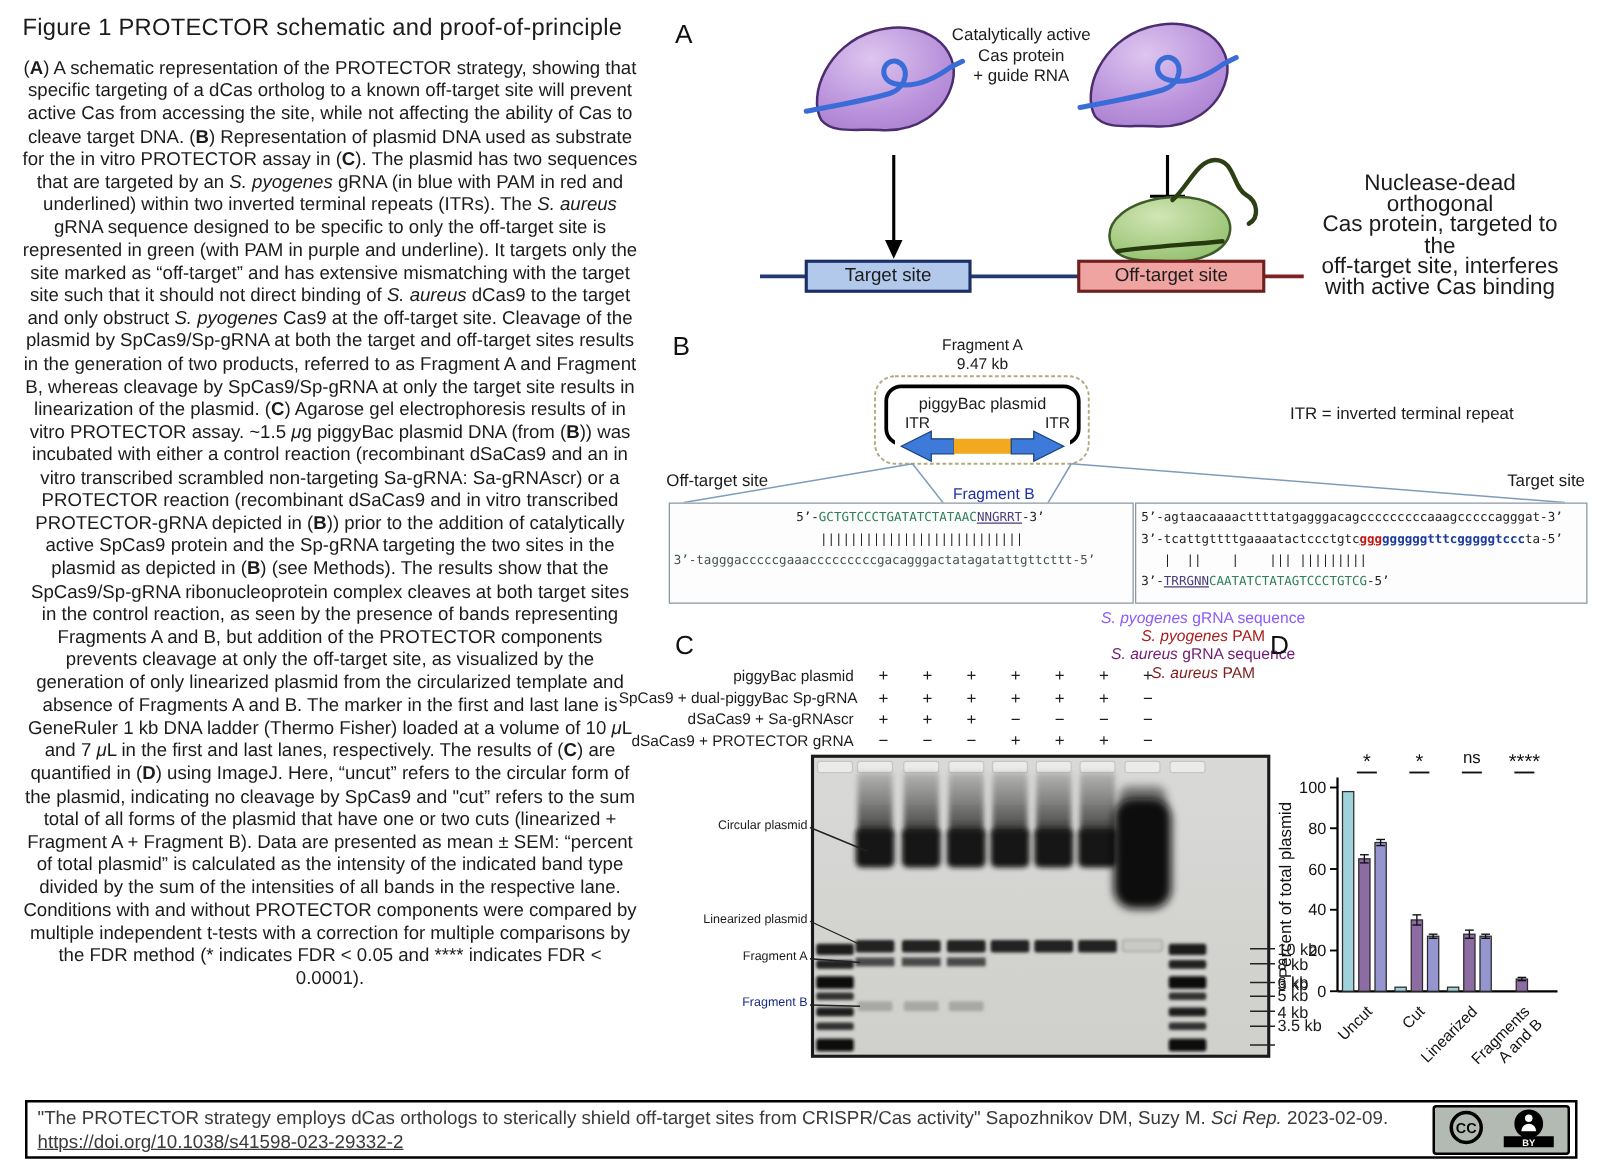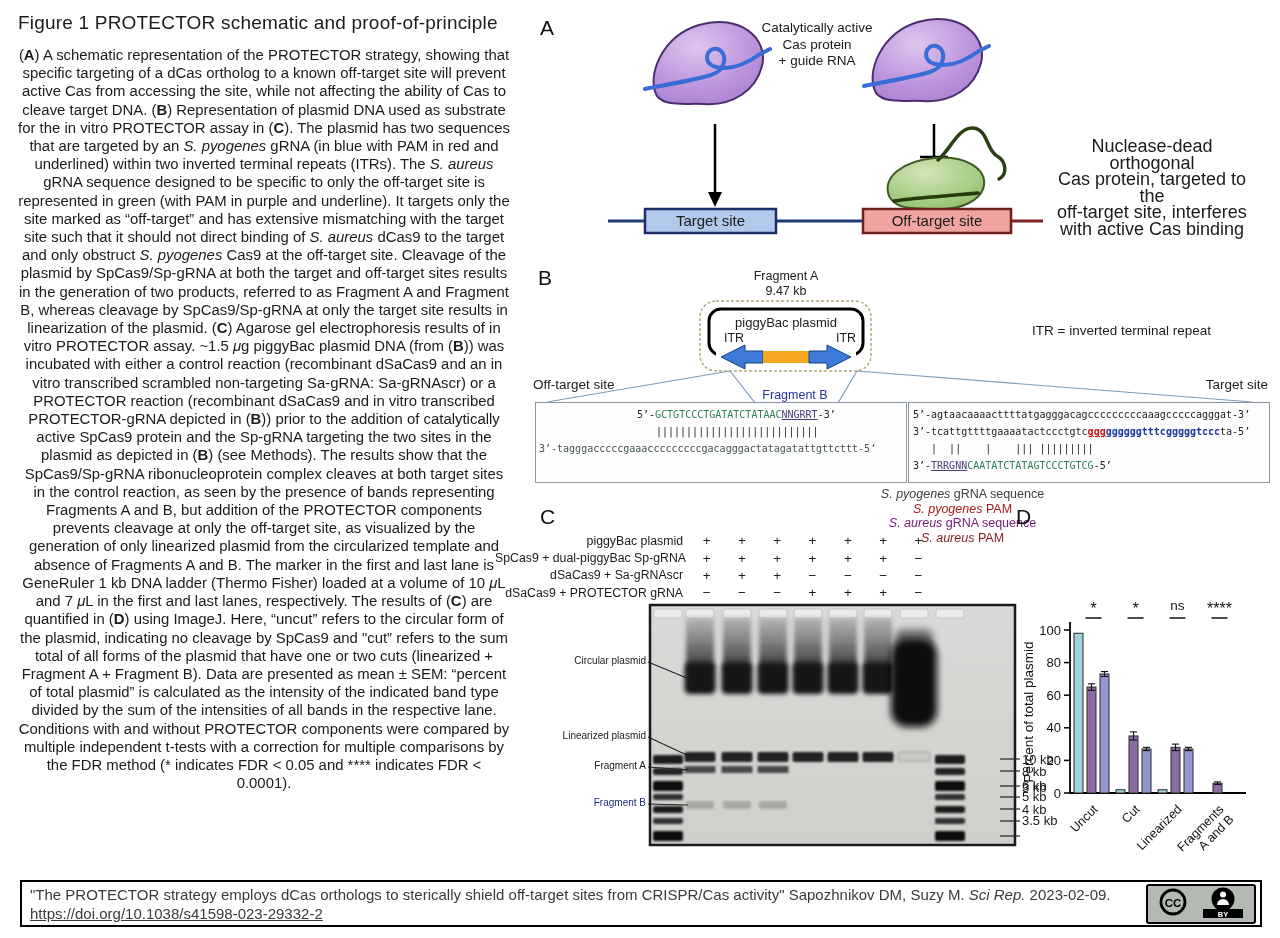--- a/index.html
+++ b/index.html
@@ -303,21 +303,21 @@
     <div class="seq-line"><span class="sq-dgreen">3’-tagggacccccgaaacccccccccgacagggactatagatattgttcttt-5’</span></div>
   </div>
   <div id="tbox" class="seqbox">
     <div class="seq-line"><span>5’-agtaacaaaacttttatgagggacagcccccccccaaagcccccagggat-3’</span></div>
     <div class="seq-line"><span>3’-tcattgttttgaaaatactccctgtc</span><span class="sq-redu">ggg</span><span class="sq-blueb">ggggggtttcgggggtccc</span><span>ta-5’</span></div>
     <div class="seq-line"><span>   |  ||    |    ||| |||||||||</span></div>
     <div class="seq-line"><span>3’-</span><span class="sq-purple-u">TRRGNN</span><span class="sq-green">CAATATCTATAGTCCCTGTCG</span><span>-5’</span></div>
   </div>
 
   <div id="seq-legend" class="txt">
-    <div style="color: #404040;"><span class="rt-i">S. pyogenes</span><span> gRNA sequence</span></div>
+    <div style="color: #8b5cf6;"><span class="rt-i">S. pyogenes</span><span> gRNA sequence</span></div>
     <div style="color: rgb(168, 28, 28);"><span class="rt-i">S. pyogenes</span><span> PAM</span></div>
     <div style="color: #701a75;"><span class="rt-i">S. aureus</span><span> gRNA sequence</span></div>
     <div style="color: #7f1d1d;"><span class="rt-i">S. aureus</span><span> PAM</span></div>
   </div>
 
   <div id="pC-label" class="txt panel-label">C</div>
   <div id="cond-table" class="abs">
       <div class="cond-row">
         <div class="cond-label">piggyBac plasmid</div>
         <div class="cond-cell">+</div>

